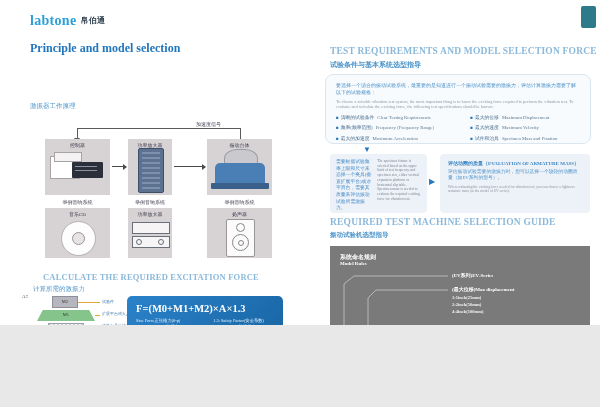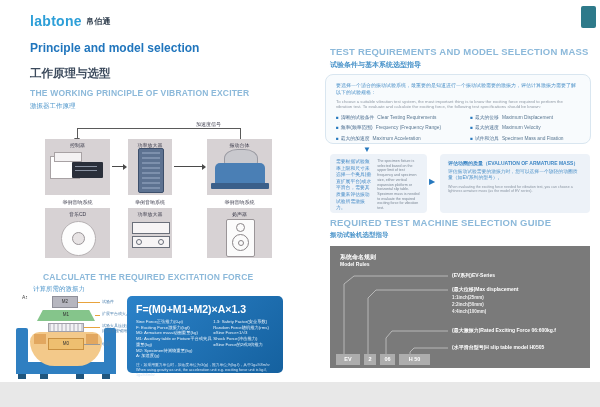--- a/index.html
+++ b/index.html
@@ -1,17 +1,17 @@
 <!DOCTYPE html>
 <html><head>
 <meta charset="utf-8">
 <style>
   html,body{margin:0;padding:0;background:#e8e8e8;}
-  .page{position:relative;width:600px;height:382px;background:#ffffff;overflow:hidden;
-        font-family:Liberation Sans, sans-serif;margin:0 auto;}
+  .page{position:relative;width:600px;height:325px;background:#ffffff;overflow:hidden;
+        font-family:Liberation Serif, serif;margin:0 auto;}
   .abs{position:absolute;}
   
   .logo{left:30px;top:13px;font-size:14px;font-weight:bold;color:#2d9fd8;letter-spacing:.3px;}
   .logo-cn{font-size:8px;color:#2b3a4a;font-weight:bold;margin-left:4px;vertical-align:2px;}
   .page-title{left:30px;top:41px;font-size:12px;font-weight:bold;color:#2176bd;}
   .h-cn-big{left:30px;top:66px;font-size:11.5px;font-weight:bold;color:#3c4a5c;}
   .h-en{font-size:8.5px;font-weight:bold;color:#8cb9da;letter-spacing:.2px;}
   .h-sub-cn{font-size:6.5px;color:#4b94ca;}
   .gbox{background:#d7d2d4;}
   .gbox .blabel{position:absolute;top:3px;left:0;right:0;text-align:center;font-size:5px;color:#3a3a4a;}
@@ -69,22 +69,20 @@
 </style>
 </head>
 <body>
 
 <div class="page">
 
   <div class="abs logo">
     <span>labtone</span><span class="logo-cn">帛伯通</span>
   </div>
   <div class="abs page-title">Principle and model selection</div>
-  <div class="abs h-cn-big">工作原理与选型</div>
-  <div class="abs h-en" style="left:30px;top:88px;">THE WORKING PRINCIPLE OF VIBRATION EXCITER</div>
   <div class="abs h-sub-cn" style="left:30px;top:102px;">激振器工作原理</div>
 
   <div class="abs feedback"></div>
   <div class="abs feedback-head"></div>
   <div class="abs feedback-label">加速度信号</div>
 
   <div class="abs gbox" style="left:45px;top:139px;width:65px;height:56px;">
     <div class="blabel">控制器</div>
     <div class="abs" style="left:5px;top:17px;width:28px;height:21px;background:#fff;border:1px solid #a8a2a4;"></div>
     <div class="abs" style="left:9px;top:13px;width:26px;height:8px;background:#f4f2f3;border:1px solid #a8a2a4;"></div>
@@ -196,21 +194,21 @@
     <div class="fnote">
       <div>注：如采用重力单位时，加速度单位为G(g)，推力单位为(kg.f)，其中1g=9.8m/s²</div>
       <div>When using gravity as unit, the acceleration unit e.g. exciting force unit is kg.f, 1g=9.8m/s²</div>
     </div>
   </div>
 
   <div class="abs pagenum">19</div>
 
   <div class="abs tab"></div>
 
-  <div class="abs h-en" style="left:330px;top:46px;font-size:9.5px;">TEST REQUIREMENTS AND MODEL SELECTION MASS</div>
+  <div class="abs h-en" style="left:330px;top:46px;font-size:9.5px;">TEST REQUIREMENTS AND MODEL SELECTION FORCE</div>
   <div class="abs h-sub-cn" style="left:330px;top:60px;font-size:7px;font-weight:bold;">试验条件与基本系统选型指导</div>
 
   <div class="abs req-box">
     <div class="intro-cn">要选择一个适合的振动试验系统，最重要的是知道进行一个振动试验需要的激振力，评估计算激振力需要了解以下的试验规格：</div>
     <div class="intro-en">To choose a suitable vibration test system, the most important thing is to know the exciting force required to perform the vibration test. To evaluate and calculate the exciting force, the following test specifications should be known:</div>
     <div class="bullets">
       <div class="bullet"><span class="bm">■</span><span>清晰的试验条件</span><span class="en">Clear Testing Requirements</span></div>
       <div class="bullet"><span class="bm">■</span><span>最大的位移</span><span class="en">Maximum Displacement</span></div>
       <div class="bullet"><span class="bm">■</span><span>频率(频率范围)</span><span class="en">Frequency (Frequency Range)</span></div>
       <div class="bullet"><span class="bm">■</span><span>最大的速度</span><span class="en">Maximum Velocity</span></div>

